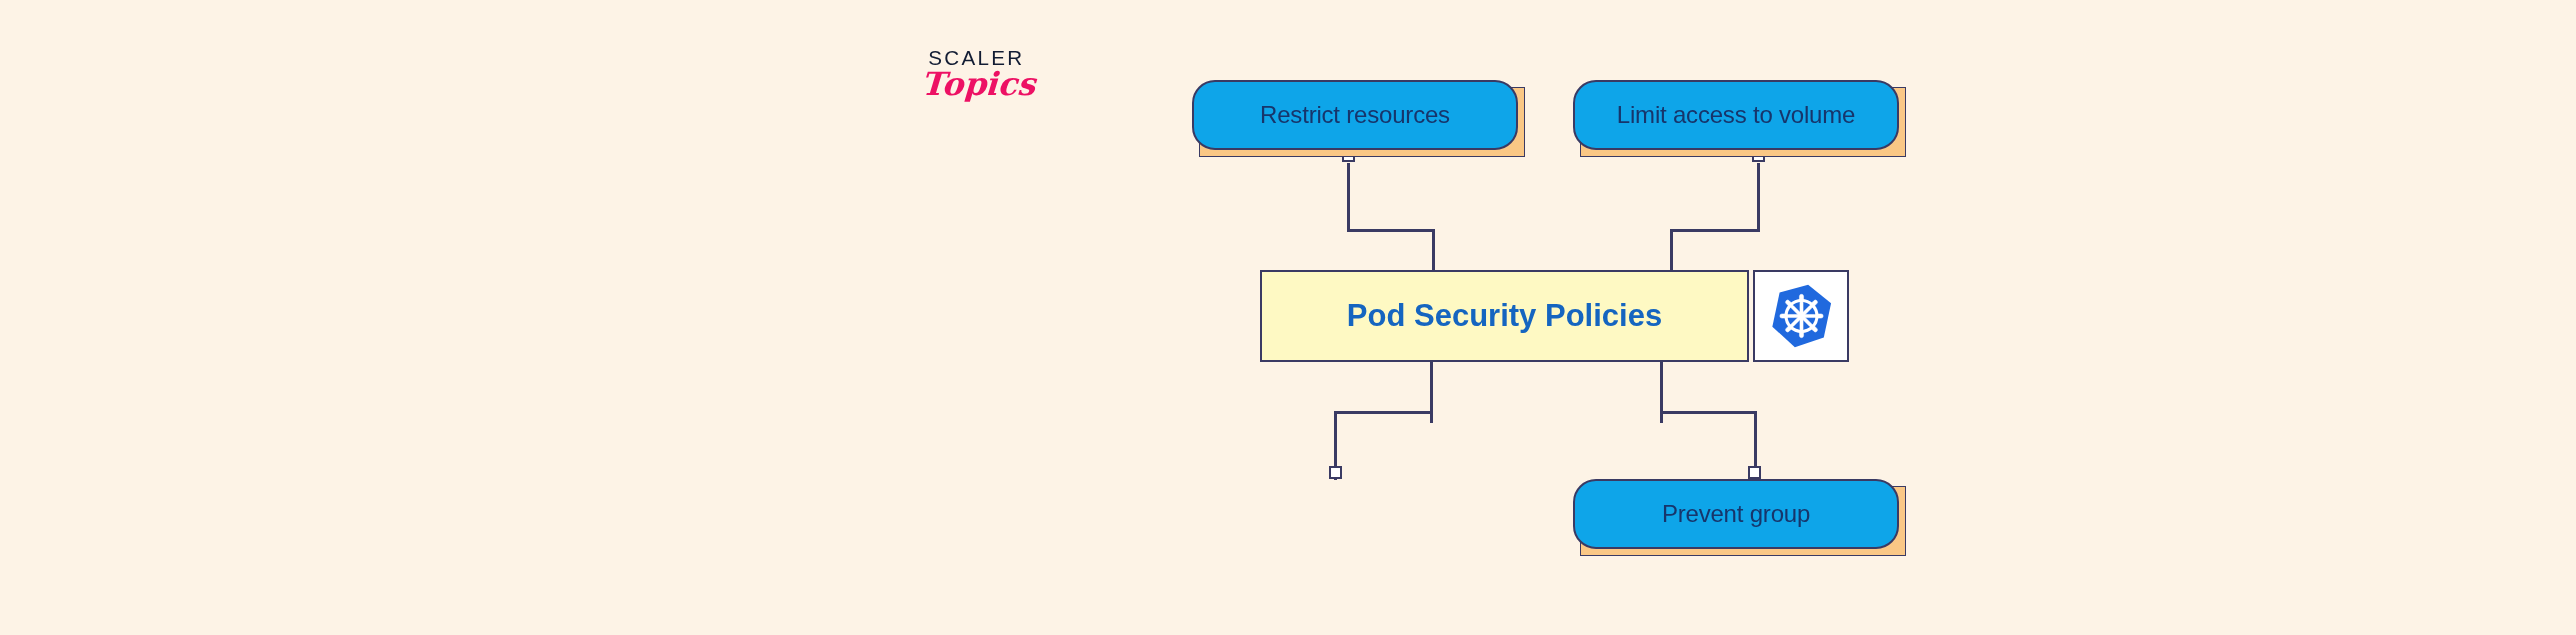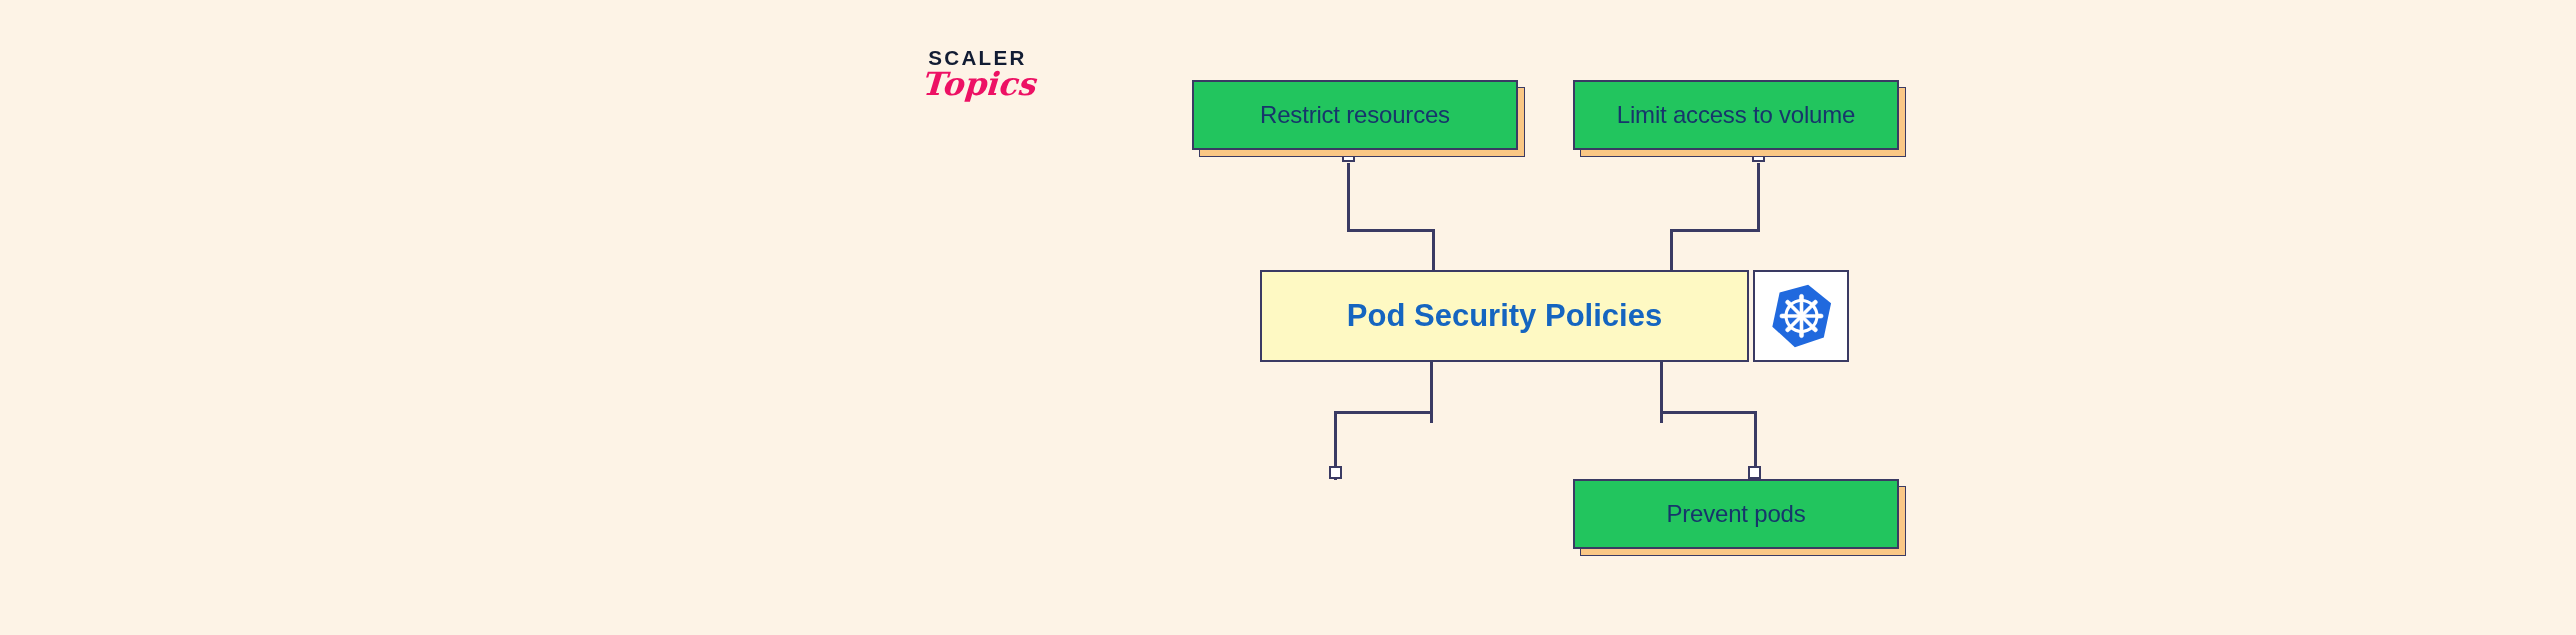--- a/index.html
+++ b/index.html
@@ -10,21 +10,21 @@
     font-family:"Liberation Sans", sans-serif;
     overflow:hidden;
     position:relative;
   }
   #canvas{position:absolute;left:0;top:0;width:3091px;height:636px;}
 
   
   .logo{position:absolute;left:921px;top:44px;width:118px;height:88px;}
   .logo-scaler{
     font-family:"Liberation Sans", sans-serif;
-    font-weight:bold;
+    font-weight:normal;
     font-size:20.6px;
     letter-spacing:2.3px;
     color:#121C33;
     line-height:1;
     position:absolute;left:7.2px;top:4.1px;
   }
   .logo-topics{
     font-family:"DejaVu Serif", serif;
     font-style:italic;
     font-weight:bold;
@@ -42,21 +42,21 @@
     background:#FAC785;
     border:1.5px solid #3A3A63;
     box-sizing:border-box;
   }
   .node .face{
     position:absolute;left:0;top:0;width:100%;height:100%;
     border:2.1px solid #3A3A63;
     box-sizing:border-box;
     display:flex;align-items:center;justify-content:center;
   }
-  .node.blue .face{background:#22c55e;}
+  .node.blue .face{background:#0ea5e9;border-radius:23px;}
   .node.white .face{background:#fef9c3;}
   .node .label{
     font-family:"Liberation Sans", sans-serif;
     font-size:24px;
     color:#17356B;
     white-space:nowrap;
     letter-spacing:-0.2px;
   }
   .node.center .label{
     font-size:31px;
@@ -163,18 +163,18 @@
         </g>
         <circle cx="59" cy="64" r="18" fill="none" stroke="#2069DE" stroke-width="0"></circle>
       </svg>
     </div>
   </div>
 
 
   <div class="node blue" style="left:1573px;top:479px;width:326px;height:70px;">
     <div class="shadow"></div>
     <div class="face">
-      <span class="label">Prevent pods</span>
+      <span class="label">Prevent group</span>
     </div>
   </div>
 
 </div>
 
 
 </body></html>

